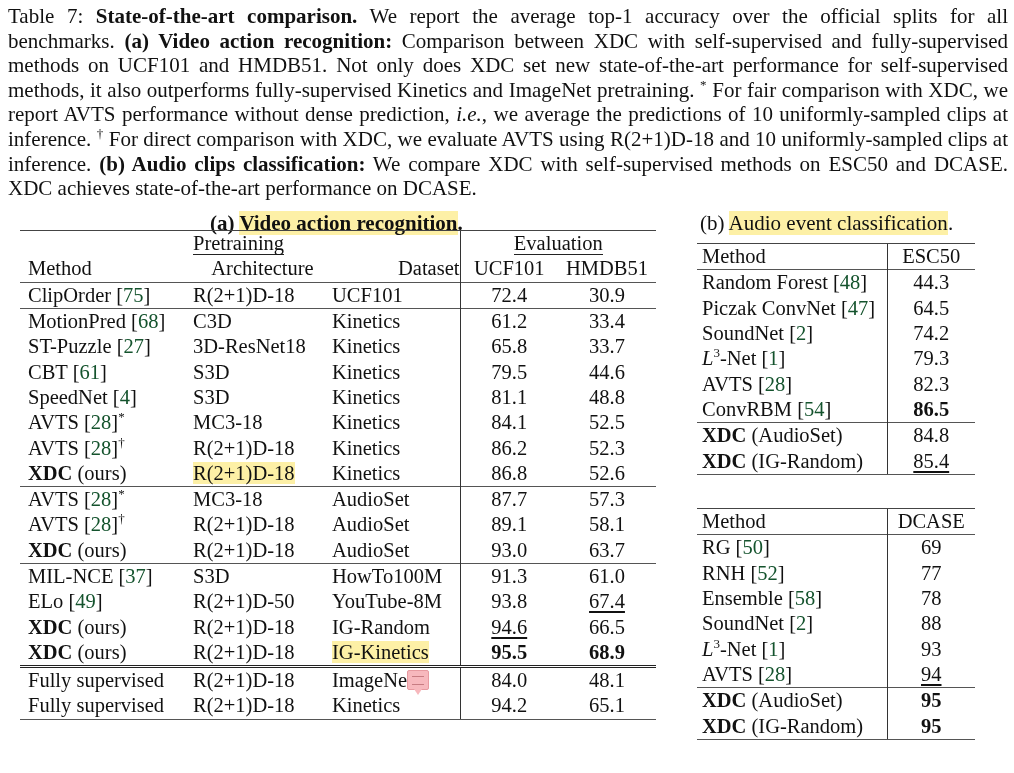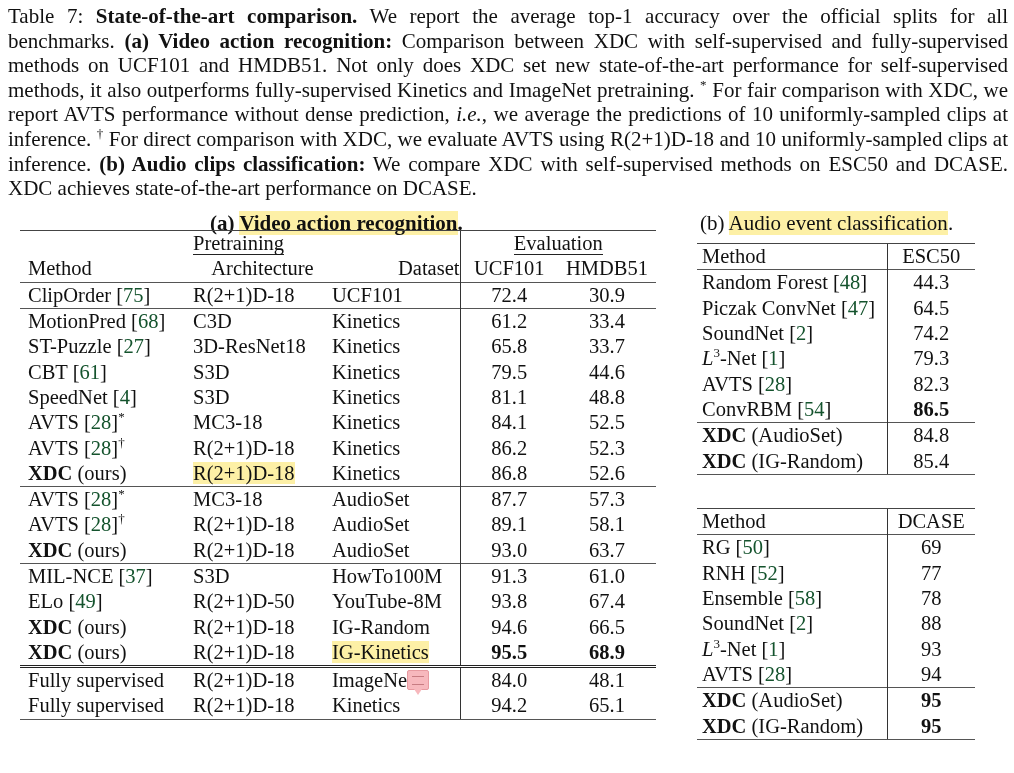--- a/index.html
+++ b/index.html
@@ -33,21 +33,21 @@
   #table-a col.c3 { width:128px; }
   #table-a col.c4 { width:98px; }
   #table-a col.c5 { width:98px; }
   #table-a td:first-child, #table-a th:first-child { padding-left:8px; }
   #table-a .vr { border-left:1.5px solid #333; }
   #table-a tr.top td { border-top:1.8px solid #444; }
   #table-a tr.rule td { border-top:1.5px solid #555; }
   #table-a tr.dbl td { border-top:3.5px double #222; }
   #table-a tr.last td { border-bottom:1.5px solid #555; }
   .uline { border-bottom:1.5px solid #222; display:inline-block; line-height:21px; }
-  .u { text-underline-offset:3px;text-align:center; }
+  .u { text-decoration:underline; text-underline-offset:3px;text-align:center; }
 
   
   .tb { left:697px; width:278px; }
   .tb col.m { width:190px; }
   .tb col.v { width:88px; }
   .tb td:first-child { padding-left:5px; }
   .tb .vr { border-left:1.5px solid #333; }
   .tb tr.top td { border-top:1.8px solid #444; }
   .tb tr.rule td { border-top:1.5px solid #555; }
   .tb tr.last td { border-bottom:1.5px solid #555; }

